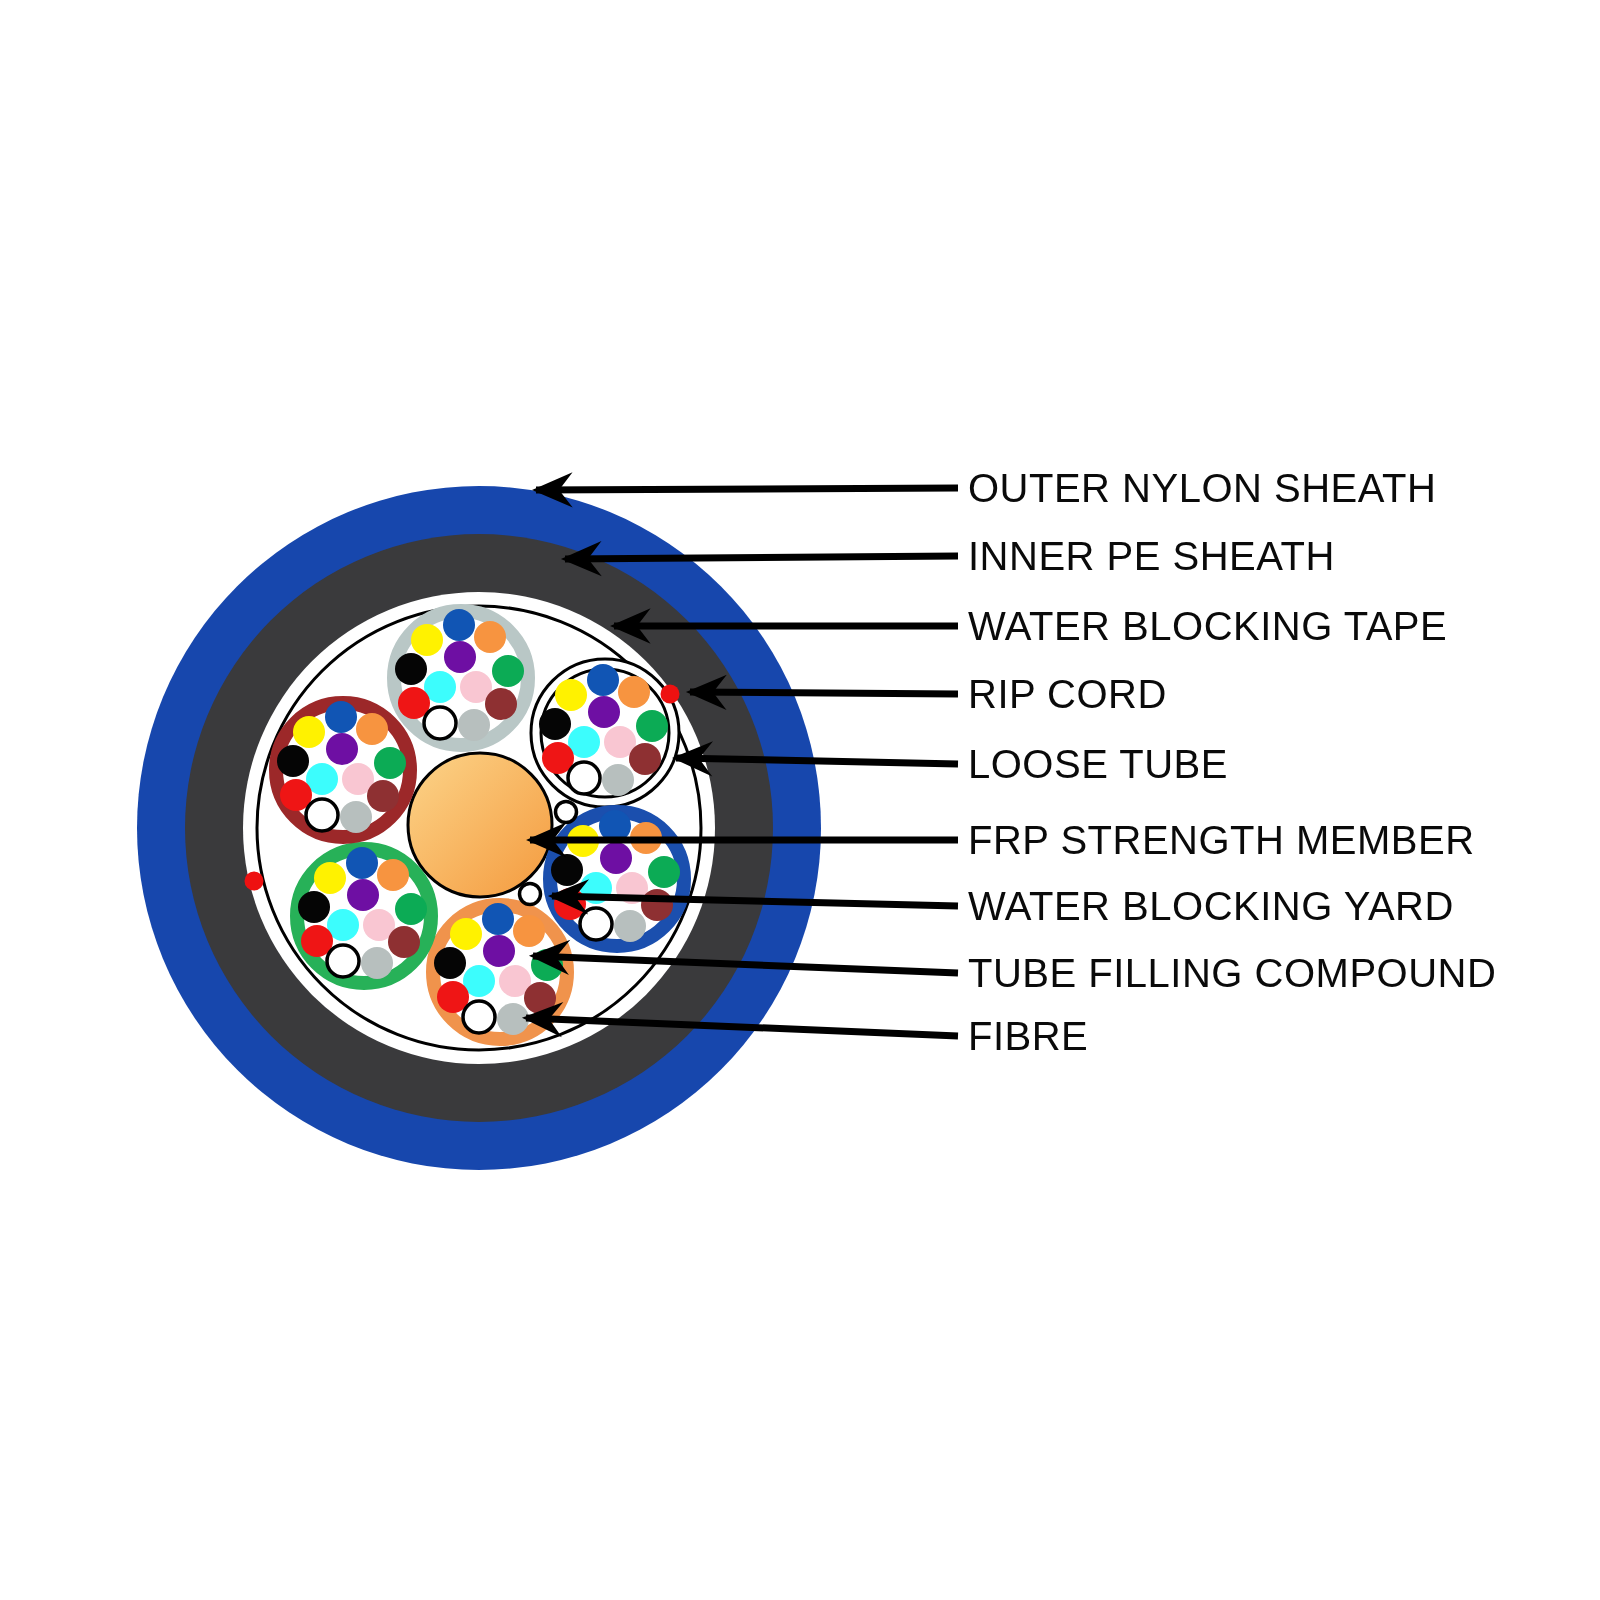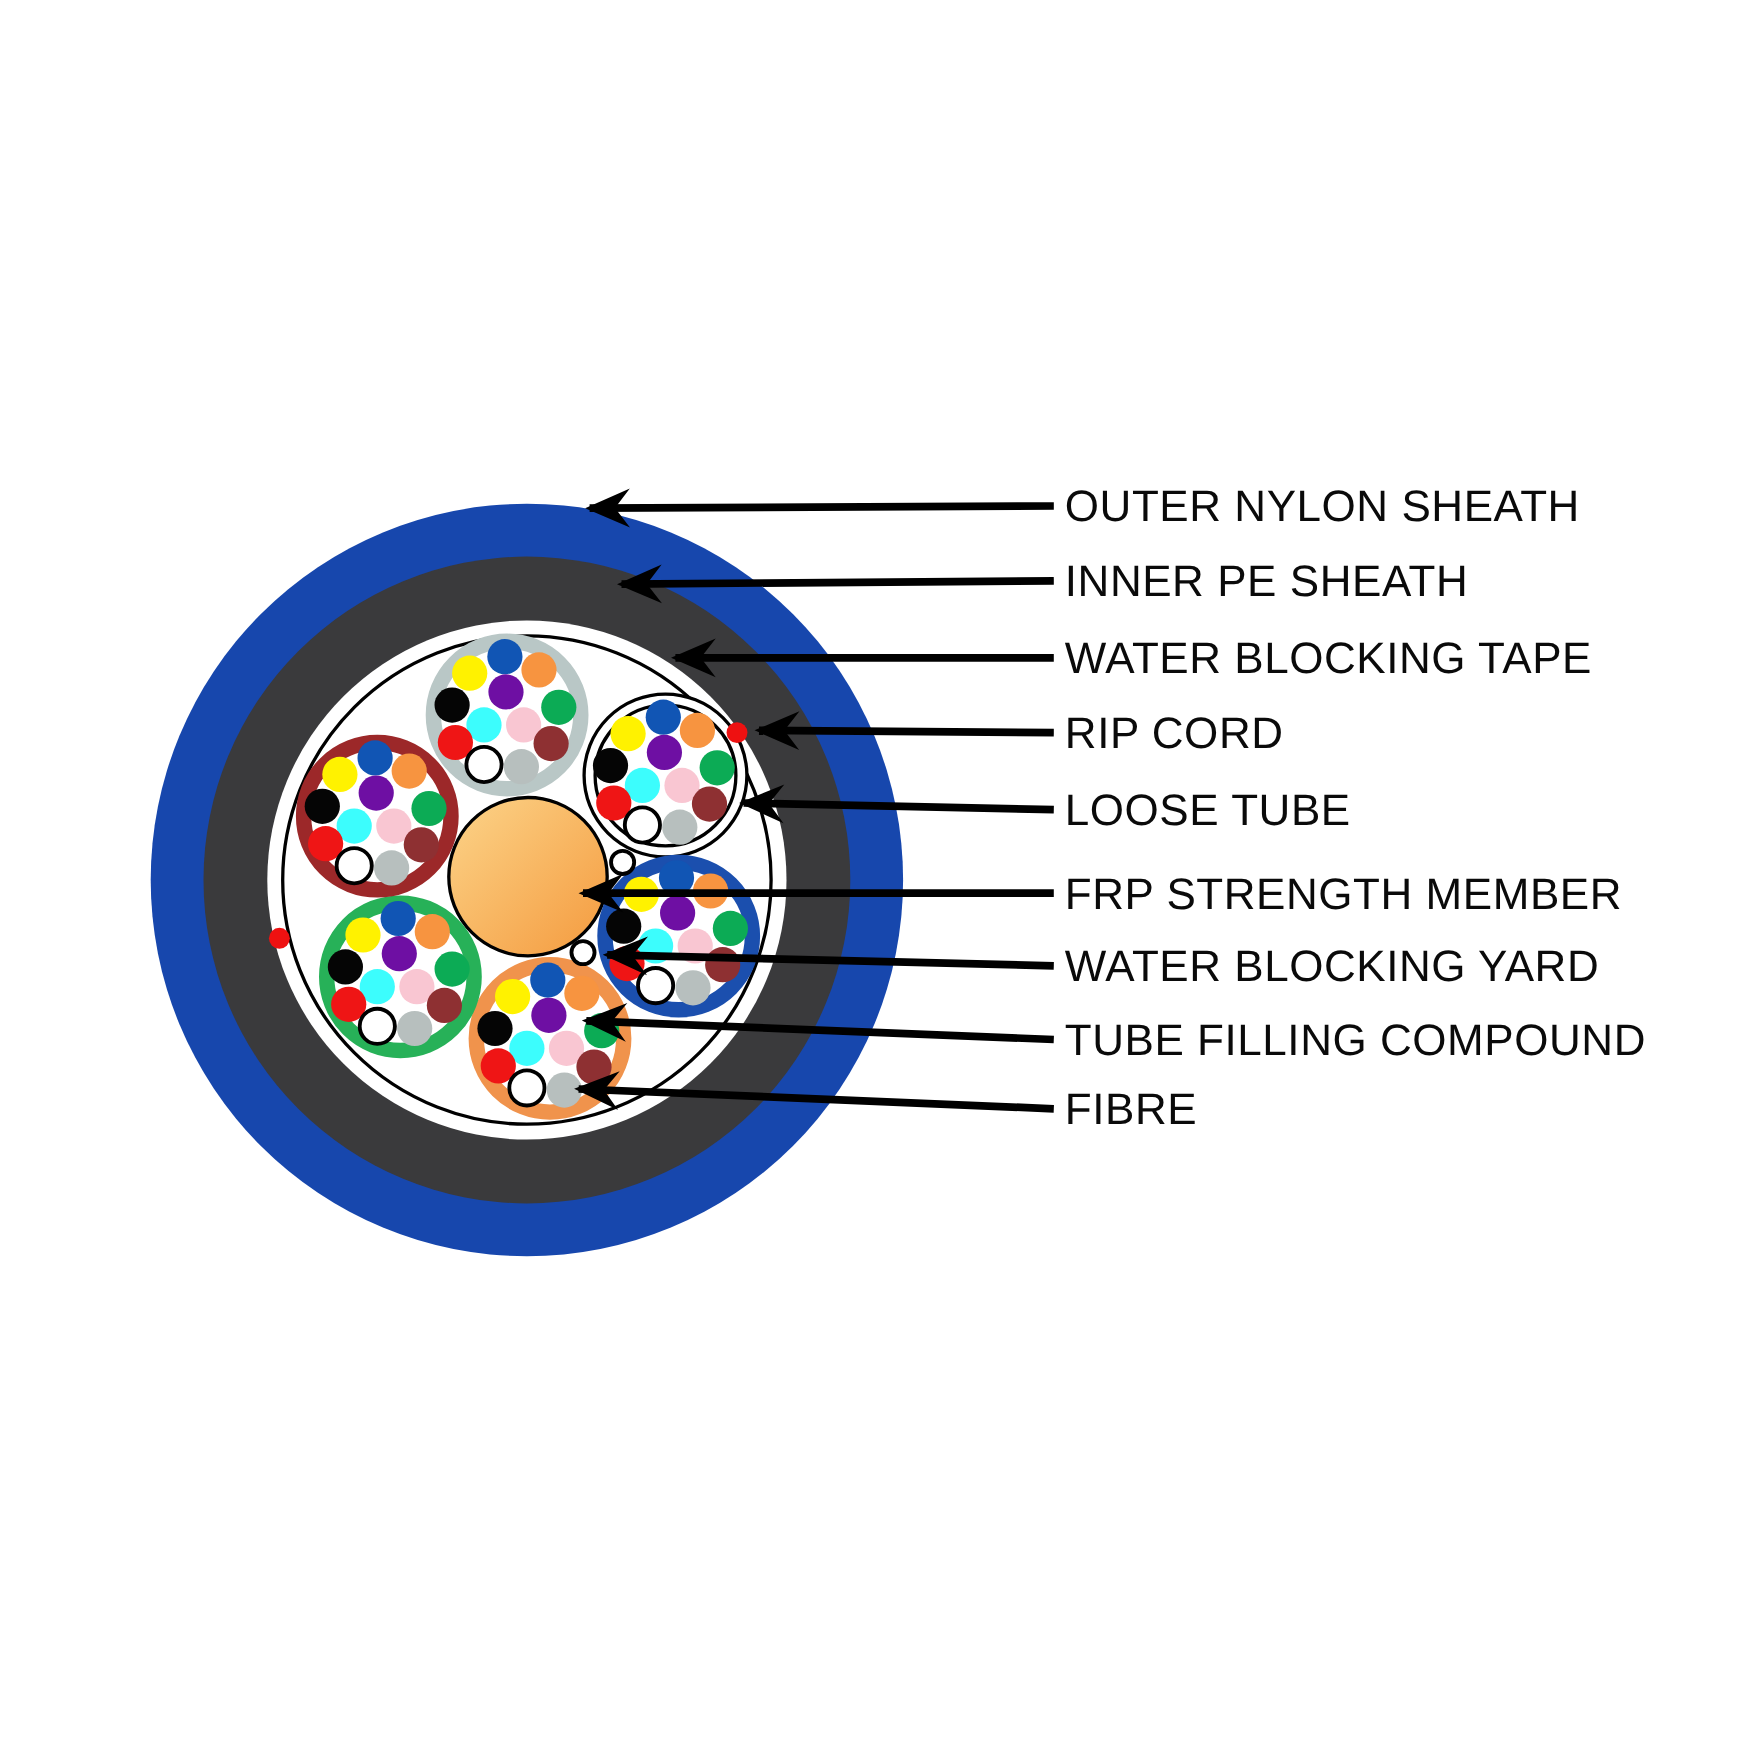--- a/index.html
+++ b/index.html
@@ -1,16 +1,16 @@
 <!DOCTYPE html>
 <html><head>
 <meta charset="utf-8">
 <style>
   html, body { margin: 0; padding: 0; background: #ffffff; }
-  .stage { position: relative; width: 1600px; height: 1432px; background: #ffffff; overflow: hidden; }
+  .stage { position: relative; width: 1600px; height: 1432px; background: #ffffff; overflow: hidden; margin-top: 28px; }
   svg { display: block; }
   text.lbl {
     font-family: "Liberation Sans", "DejaVu Sans", sans-serif;
     font-size: 40px;
     letter-spacing: 0.5px;
     fill: #0a0a0a;
   }
 </style>
 </head>
 <body>

